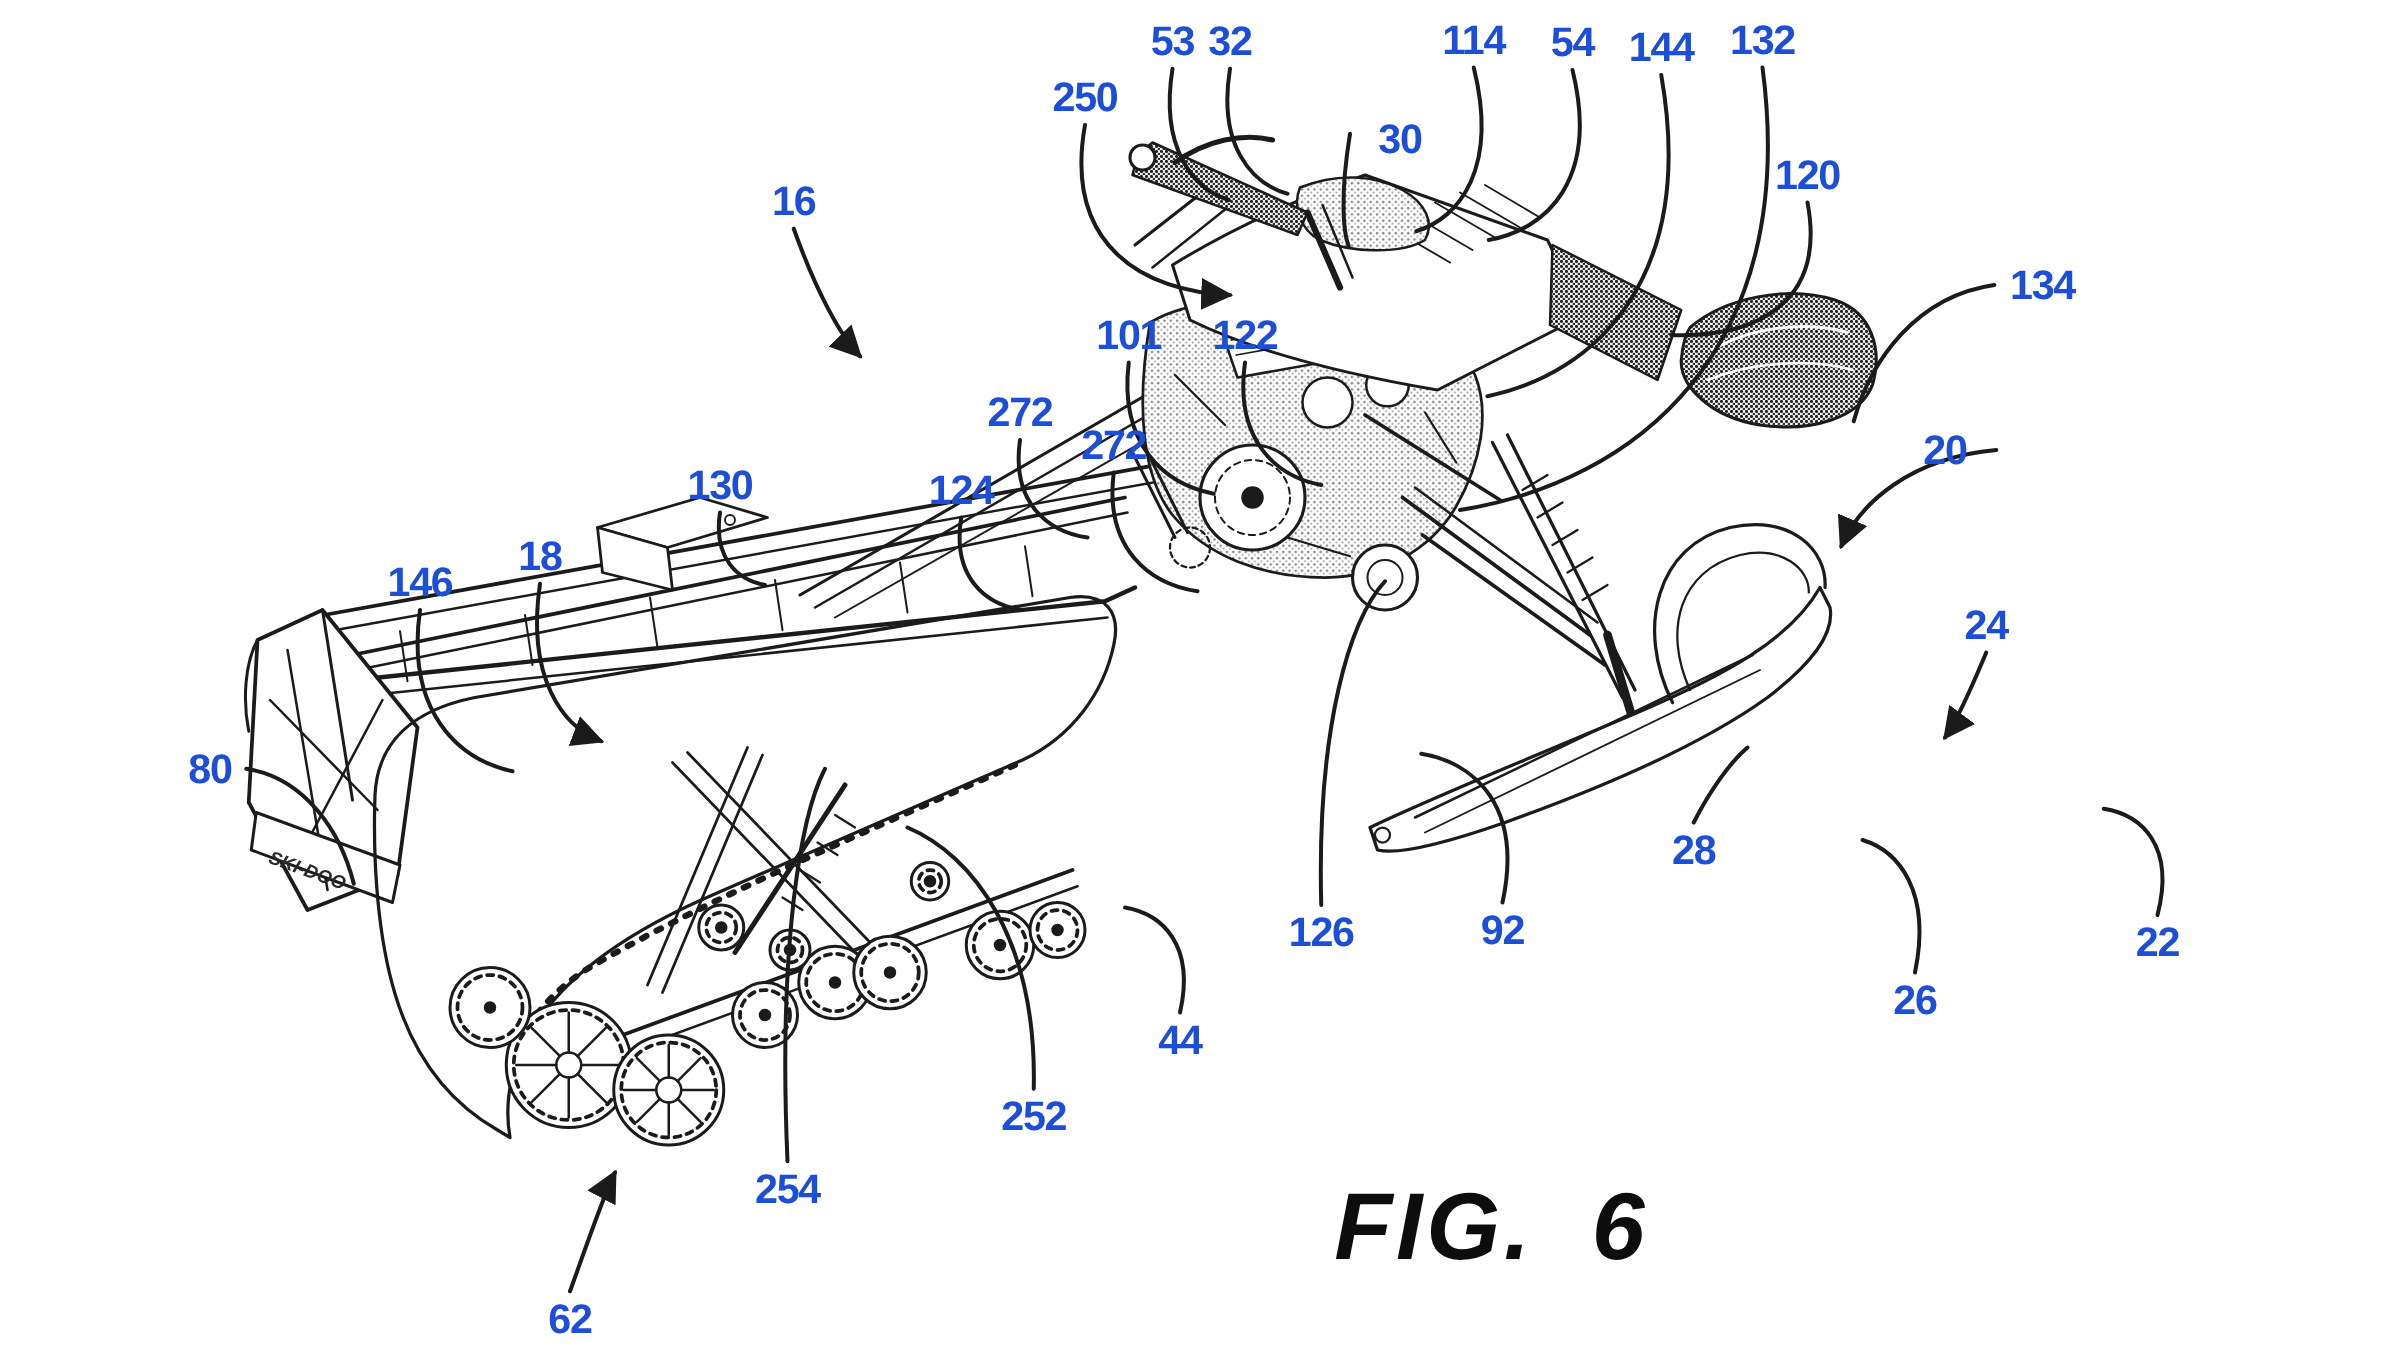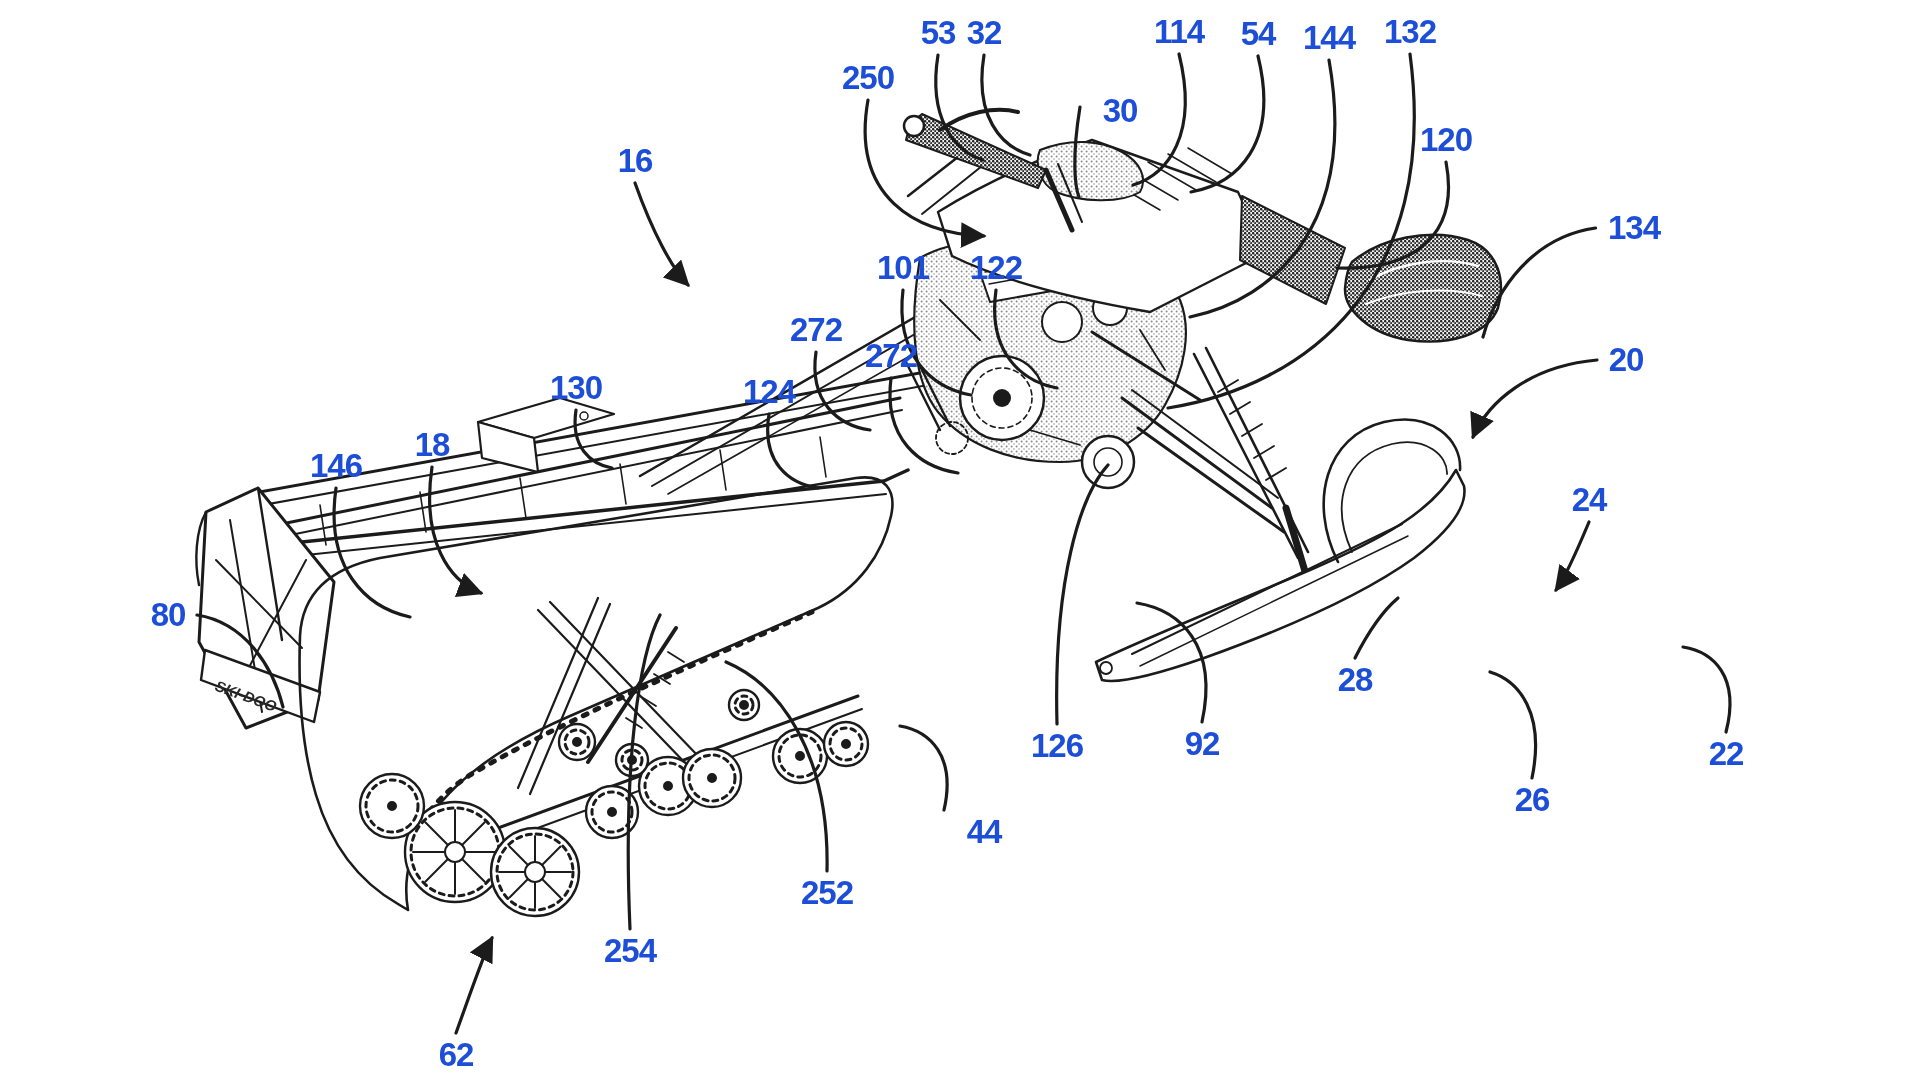--- a/index.html
+++ b/index.html
@@ -257,35 +257,36 @@
       <div class="ref" style="left: 868px; top: 78px;">250</div>
       <div class="ref" style="left: 938px; top: 33px;">53</div>
       <div class="ref" style="left: 984px; top: 33px;">32</div>
       <div class="ref" style="left: 1120px; top: 85px; margin-top: 26px;">30</div>
       <div class="ref" style="left: 1179px; top: 32px; text-align: center;">114</div>
       <div class="ref" style="left: 1258px; top: 34px;">54</div>
       <div class="ref" style="left: 1329px; top: 38px;">144</div>
       <div class="ref" style="left: 1410px; top: 32px;">132</div>
       <div class="ref" style="left: 1446px; top: 140px;">120</div>
       <div class="ref" style="left: 1634px; top: 228px;">134</div>
-      <div class="ref" style="left: 1626px; top: 360px;">20</div>
+      <div class="ref" style="left: 1556px; top: 360px;">20</div>
       <div class="ref" style="left: 1589px; top: 500px;">24</div>
       <div class="ref" style="left: 1726px; top: 754px;">22</div>
       <div class="ref" style="left: 1532px; top: 800px;">26</div>
       <div class="ref" style="left: 1355px; top: 680px;">28</div>
       <div class="ref" style="left: 1202px; top: 744px;">92</div>
       <div class="ref" style="left: 1057px; top: 746px;">126</div>
-      <div class="ref" style="left: 944px; top: 832px; margin-left: 40px;">44</div>
+      <div class="ref" style="left: 944px; top: 832px;">44</div>
       <div class="ref" style="left: 827px; top: 893px;">252</div>
       <div class="ref" style="left: 630px; top: 951px;">254</div>
       <div class="ref" style="left: 456px; top: 1055px;">62</div>
       <div class="ref" style="left: 168px; top: 615px;">80</div>
       <div class="ref" style="left: 336px; top: 466px;">146</div>
       <div class="ref" style="left: 432px; top: 445px;">18</div>
       <div class="ref" style="left: 576px; top: 388px;">130</div>
       <div class="ref" style="left: 769px; top: 392px;">124</div>
       <div class="ref" style="left: 816px; top: 330px;">272</div>
       <div class="ref" style="left: 891px; top: 356px;">272</div>
       <div class="ref" style="left: 903px; top: 268px;">101</div>
       <div class="ref" style="left: 996px; top: 268px;">122</div>
     </div>
 
+  <div id="fig-label">FIG. 6</div>
 </div>
 
 </body></html>

